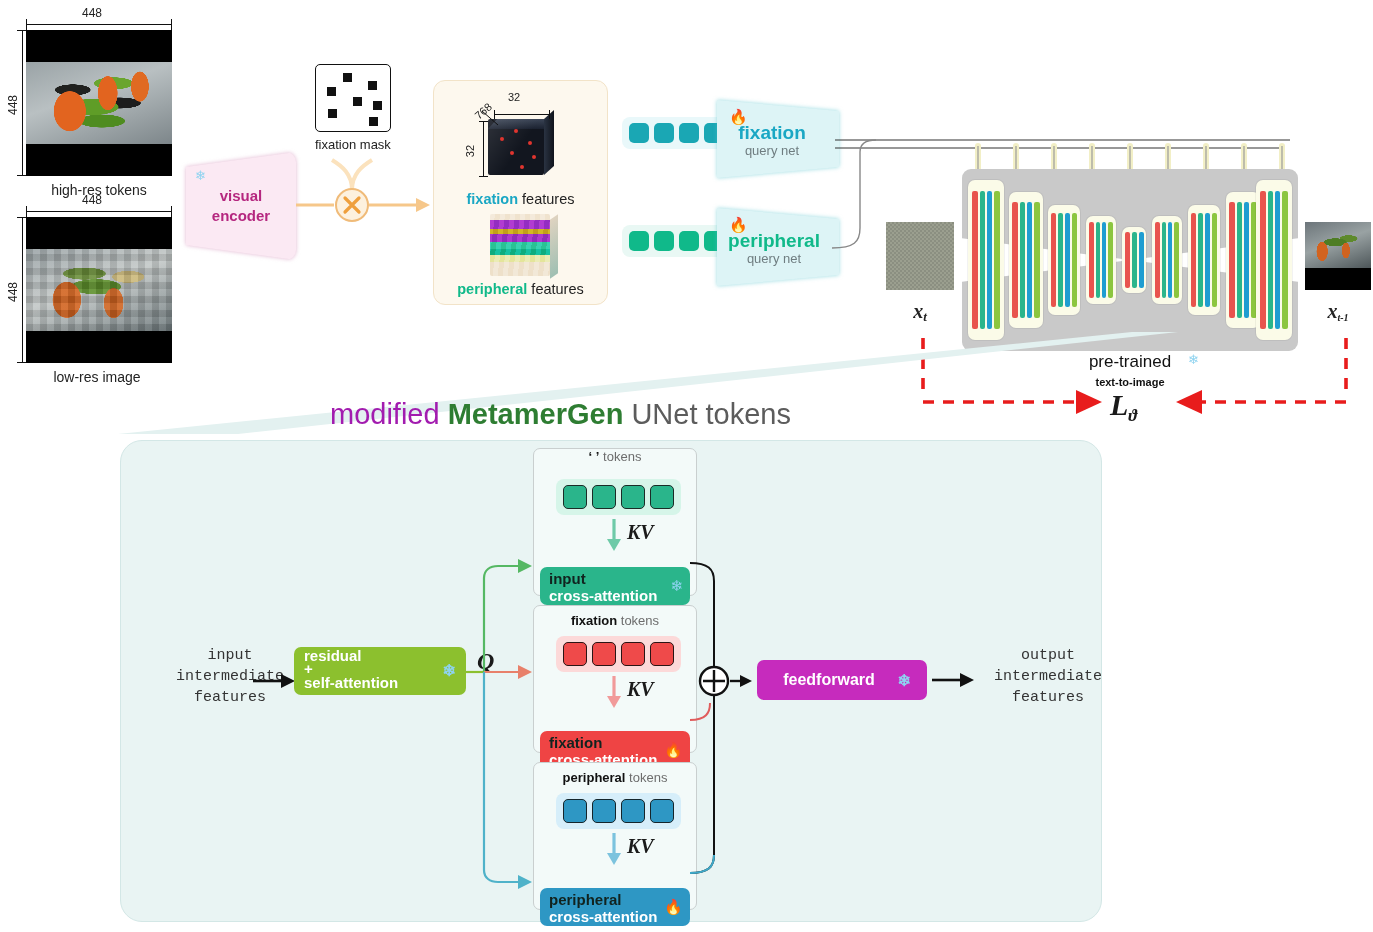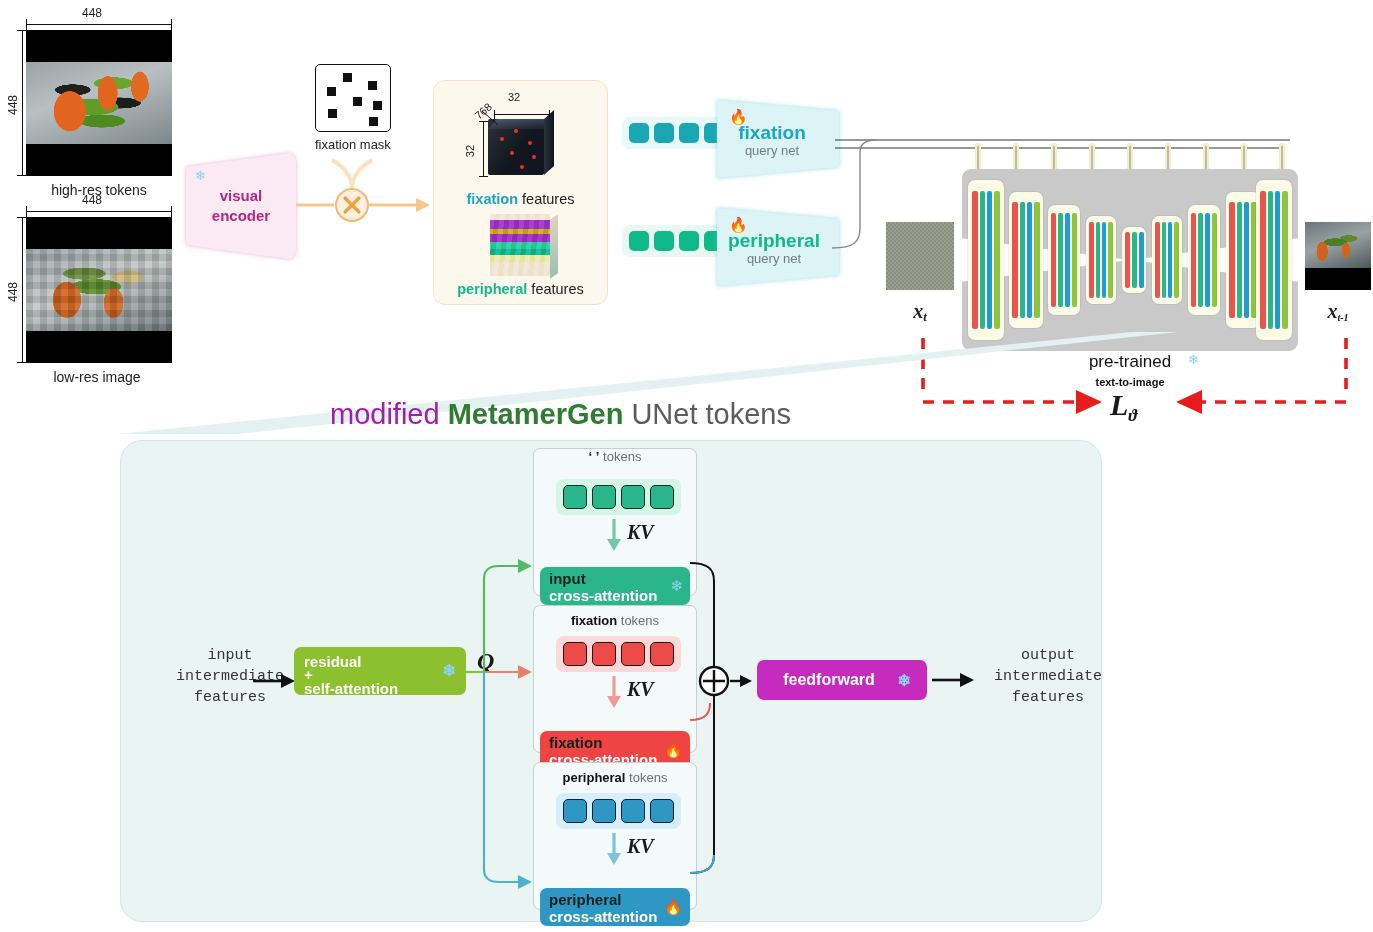--- a/index.html
+++ b/index.html
@@ -389,21 +389,21 @@
 <div class="abs detail" style="left:120px;top:440px;width:980px;height:480px;"></div>
 
 <div class="abs mono" style="left:150px;top:645px;width:160px;">input
 intermediate
 features</div>
 <svg class="abs" style="left:253px;top:672px;width:46px;height:18px;">
   <path d="M0,9 L30,9" stroke="#111" stroke-width="2.6" fill="none"></path>
   <path d="M28,2 L42,9 L28,16 Z" fill="#111"></path>
 </svg>
 
-<div class="abs greenbox" style="left:294px;top:647px;width:172px;height:48px;padding:6px 10px;box-sizing:border-box;">
+<div class="abs greenbox" style="left:294px;top:647px;width:172px;height:48px;padding:0 10px;box-sizing:border-box;">
   <div>residual</div>
   <div style="line-height:10px;">+</div>
   <div>self-attention</div>
   <span class="snow" style="position:absolute;right:10px;top:15px;font-size:16px;">❄</span>
 </div>
 
 <div class="abs mathit" style="left:477px;top:648px;font-size:24px;font-family:'Liberation Serif',serif;">Q</div>
 
 <svg class="abs" style="left:464px;top:548px;width:80px;height:350px;">
   <path d="M2,124 L20,124" stroke="#8cc02e" stroke-width="2.2" fill="none"></path>

